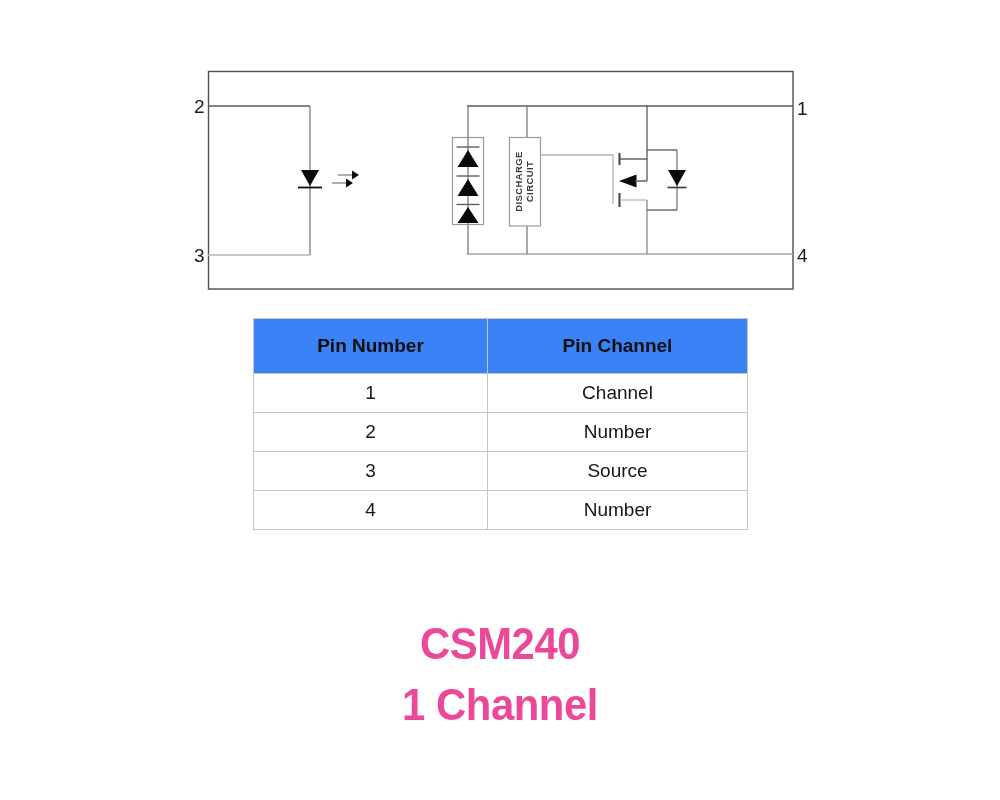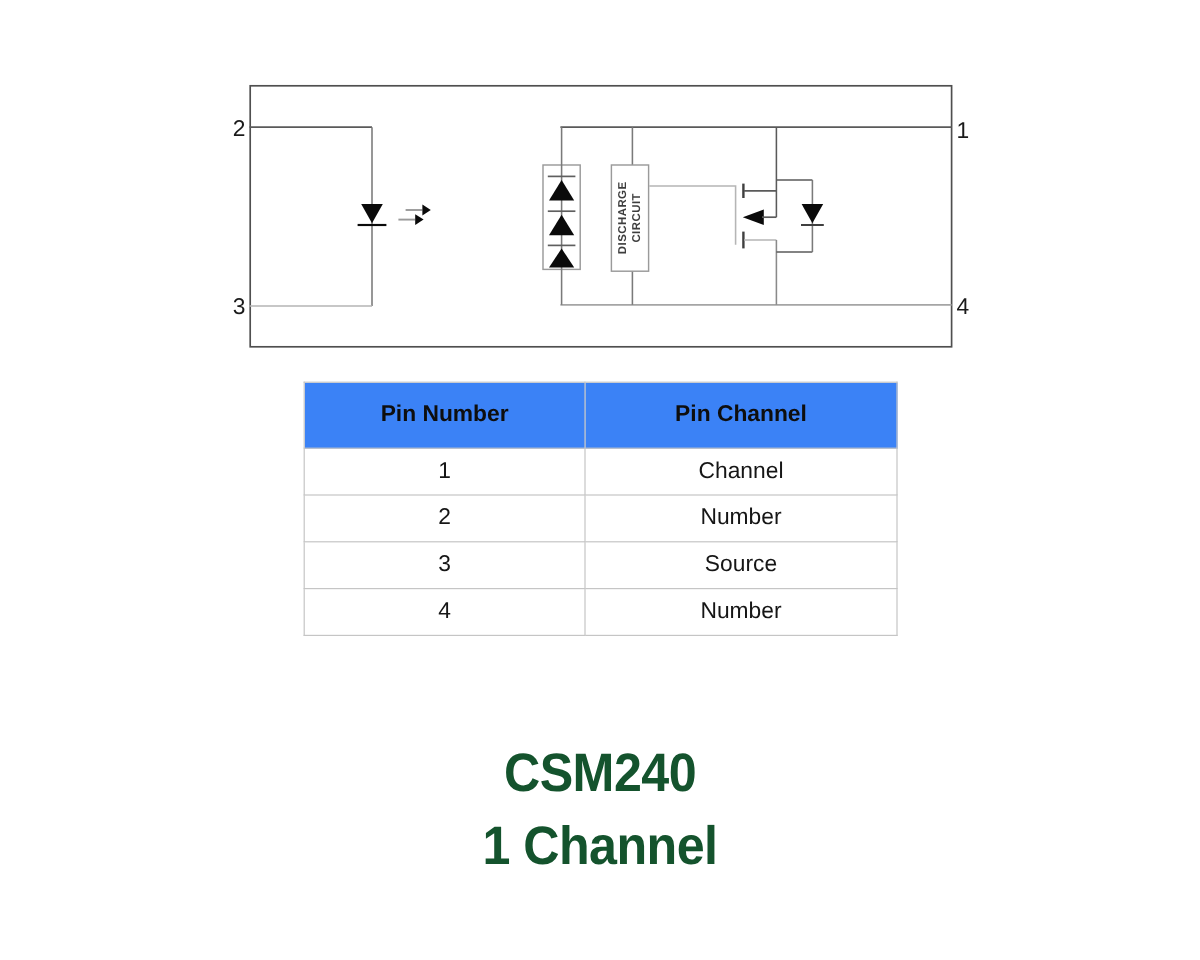--- a/index.html
+++ b/index.html
@@ -64,21 +64,21 @@
   .title-block {
     position: absolute;
     left: 0;
     right: 0;
     top: 613px;
     text-align: center;
     font-weight: bold;
     font-size: 45px;
     line-height: 61px;
     letter-spacing: -0.5px;
-    color: #14532d;
+    color: #ec4899;
   }
   .title-line { transform: scaleX(0.93); transform-origin: 50% 50%; }
 </style>
 </head>
 <body>
 
 <div class="page">
 
   <svg class="diagram-svg" viewBox="185 60 630 245" xmlns="http://www.w3.org/2000/svg">
 

